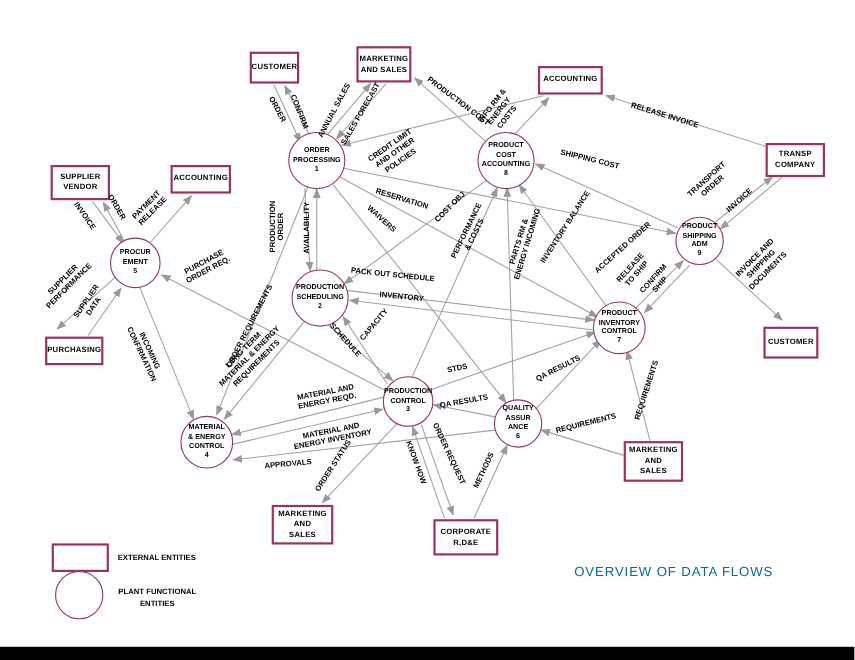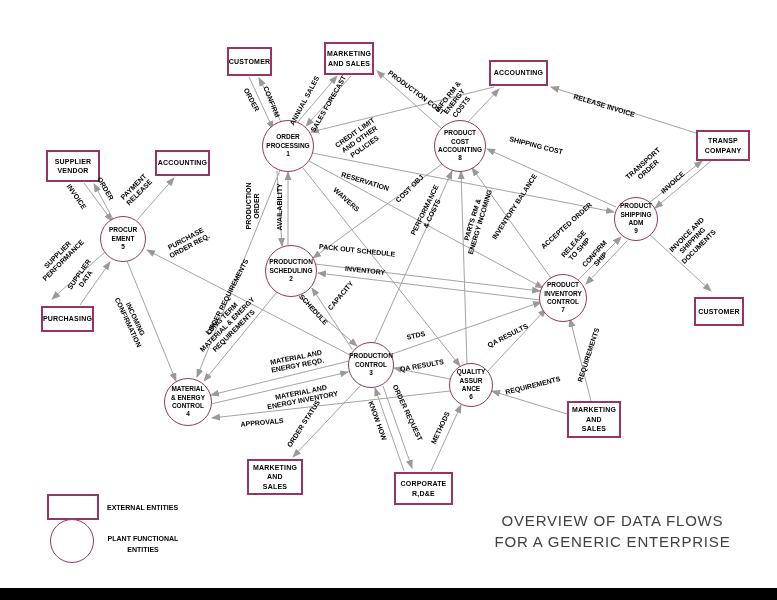--- a/index.html
+++ b/index.html
@@ -19,21 +19,21 @@
     display:flex; flex-direction:column; align-items:center; justify-content:center;
     text-align:center; font-size:6.5px; font-weight:bold; color:#000; line-height:1.3;
     box-sizing:border-box;
   }
   .process .plabel { white-space:pre-line; }
   .flow-label {
     position:absolute; font-size:7px; font-weight:bold; color:#000;
     white-space:pre; text-align:center; line-height:1.2; pointer-events:none;
   }
   .title-block { position:absolute; left:470px; top:510px; width:285px; text-align:center; }
-  .title-line { font-size:15px; color:#404040; letter-spacing:0.8px; line-height:21px; font-weight:normal; }
+  .title-line { font-size:12px; color:#0369a1; letter-spacing:0.8px; line-height:21px; font-weight:normal; }
   .legend-rect { position:absolute; left:47px; top:494px; width:52px; height:26px; border:2px solid #993366; background:#fff; box-sizing:border-box; }
   .legend-circle { position:absolute; left:50px; top:519px; width:44px; height:44px; border:1.5px solid #993366; border-radius:50%; background:#fff; box-sizing:border-box; }
   .legend-label { position:absolute; font-size:7px; font-weight:bold; color:#000; white-space:pre-line; line-height:1.5; }
   .legend-label.ext { left:107px; top:503px; }
   .legend-label.plant { left:103px; top:534px; width:80px; text-align:center; }
   .bottom-bar { position:absolute; left:0; top:588px; width:777px; height:12px; background:#000; }
 </style>
 </head>
 <body>
 
@@ -237,17 +237,16 @@
     </div>
 
   <div class="legend-rect"></div>
   <div class="legend-label ext">EXTERNAL ENTITIES</div>
   <div class="legend-circle"></div>
   <div class="legend-label plant">PLANT FUNCTIONAL
 ENTITIES</div>
 
   <div class="title-block">
     <div class="title-line">OVERVIEW OF DATA FLOWS</div>
-    <div class="title-line">FOR A GENERIC ENTERPRISE</div>
   </div>
 
   <div class="bottom-bar"></div>
 </div>
 
 </body></html>

